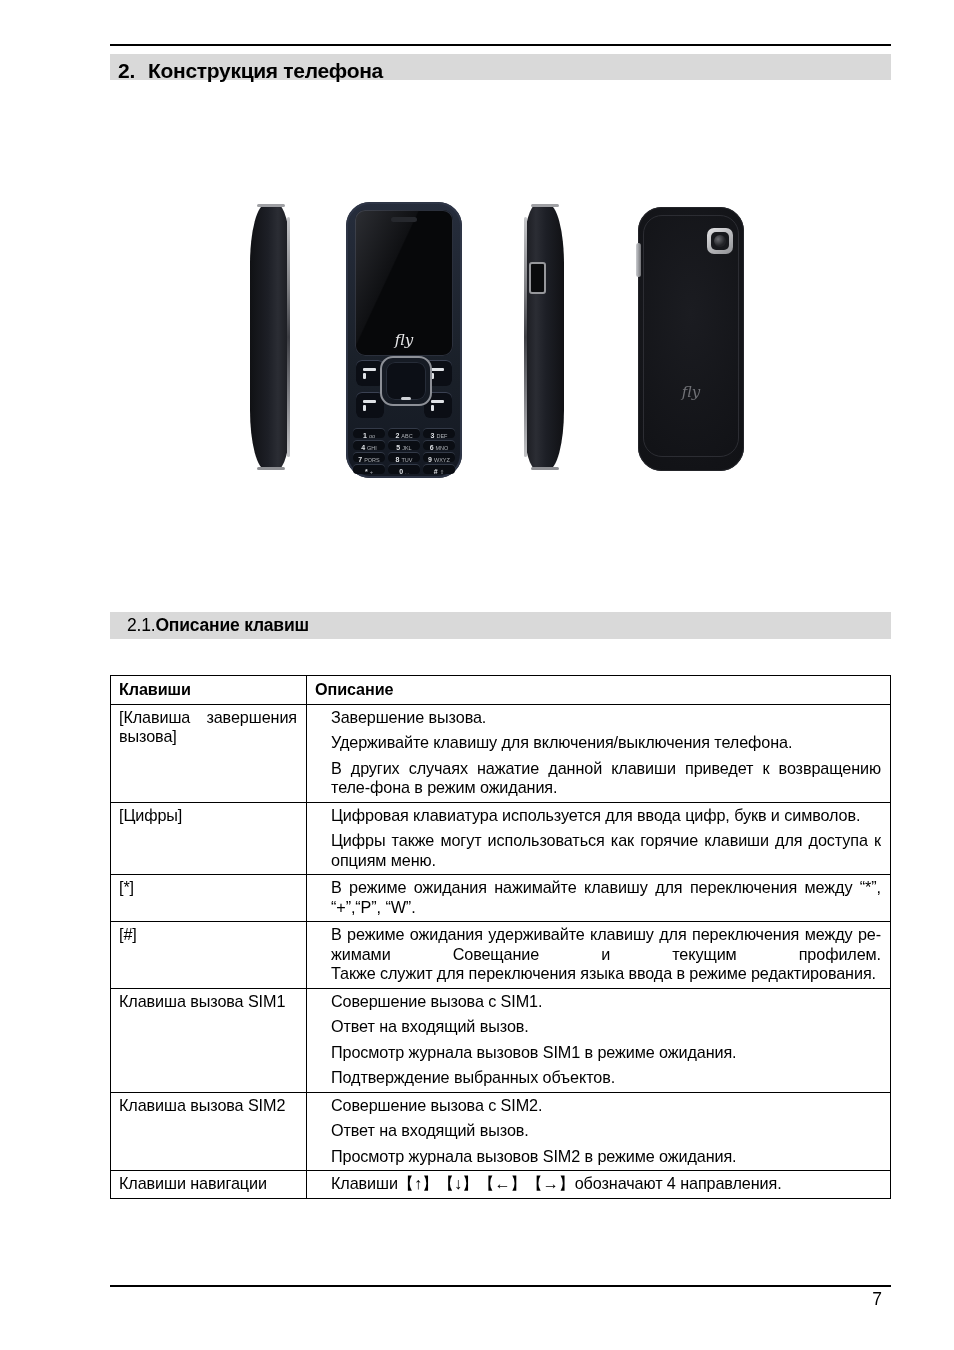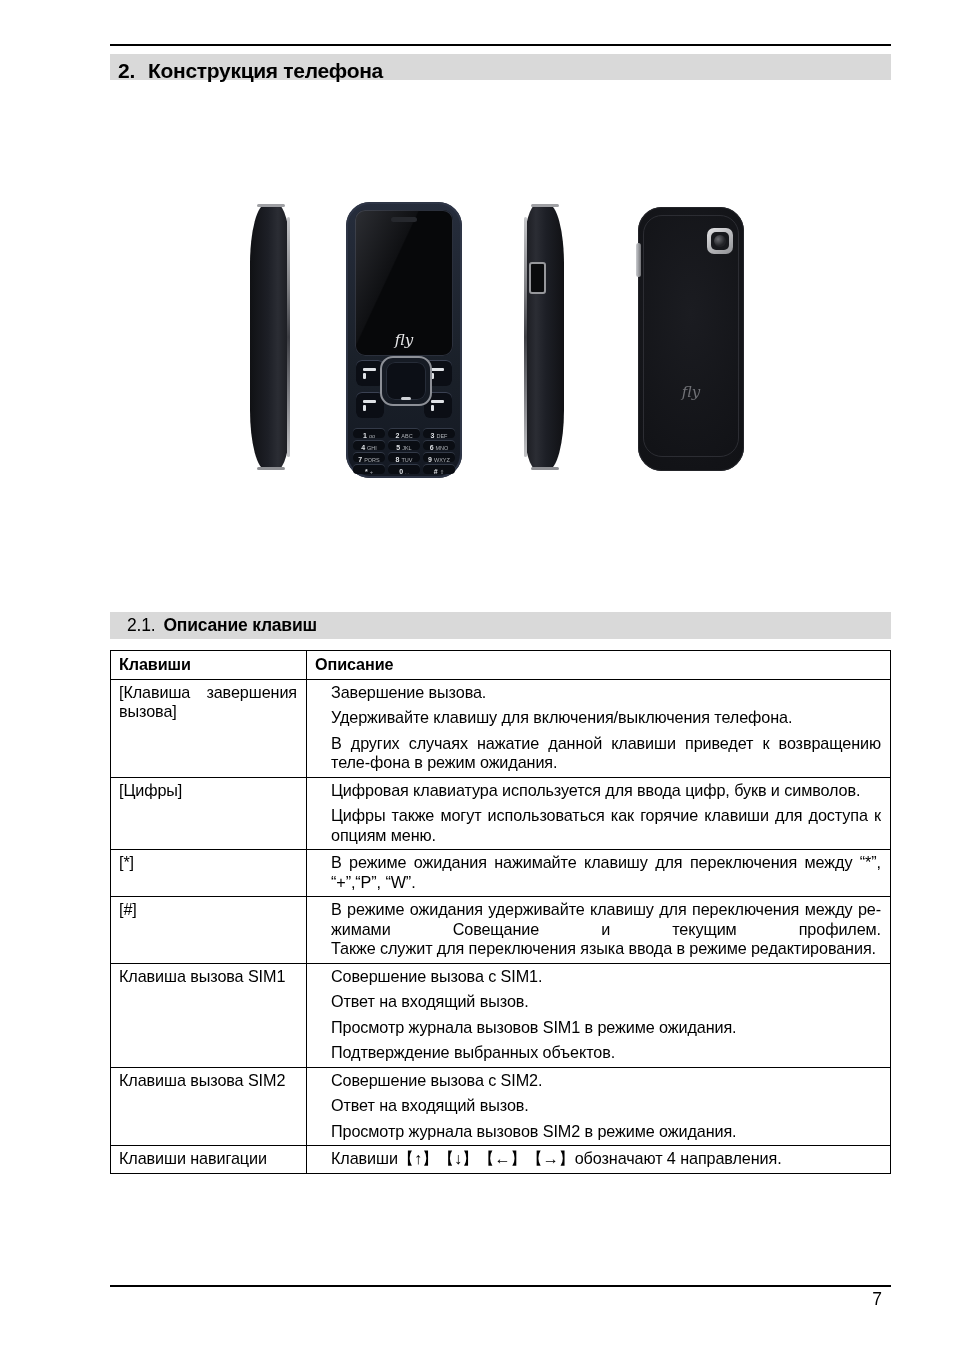--- a/index.html
+++ b/index.html
@@ -9,21 +9,21 @@
     overflow:hidden;
   }
   
   .top-rule { position:absolute; left:110px; top:44px; width:781px; border-top:2px solid #000; }
   
   .h1bar { position:absolute; left:110px; top:54px; width:781px; height:26px; background:#d9d9d9; }
   .h1bar .h1num { display:inline-block; font-size:21px; font-weight:bold; line-height:34px; padding-left:8px; width:30px; letter-spacing:-0.3px; }
   .h1bar .h1txt { font-size:21px; font-weight:bold; line-height:34px; letter-spacing:-0.3px; }
   .h2bar { position:absolute; left:110px; top:612px; width:781px; height:27px; background:#d9d9d9; }
   .h2bar .h2num { font-size:17.5px; font-weight:normal; line-height:27px; padding-left:17px; letter-spacing:-0.2px; }
-  .h2bar .h2txt { font-size:17.5px; font-weight:bold; line-height:27px; letter-spacing:-0.2px;margin-left:8px; }
+  .h2bar .h2txt { font-size:17.5px; font-weight:bold; line-height:27px; letter-spacing:-0.2px; }
 
   
   .figure { position:absolute; left:0; top:88px; width:954px; height:524px; }
   .pv { position:absolute; }
 
   
   .side-body { position:relative; width:100%; height:100%;
     background:linear-gradient(90deg,#101114 0%,#1d1f26 45%,#2b2d34 70%,#191a1f 100%);
     border-radius:16px 13px 13px 16px / 60px 48px 48px 60px; }
   .side-body.flip { background:linear-gradient(270deg,#101114 0%,#1d1f26 45%,#2b2d34 70%,#191a1f 100%);
@@ -78,21 +78,21 @@
     background:linear-gradient(145deg,#e2e2e4,#8f9094); }
   .camera .lens { position:absolute; left:4px; right:4px; top:4px; bottom:4px; background:#18191d; border-radius:5px; }
   .camera .lens::after { content:""; position:absolute; left:3px; right:3px; top:3px; bottom:3px; border-radius:50%;
     background:radial-gradient(circle at 35% 35%,#6a6b70,#222327 60%); }
   .side-btn { position:absolute; left:-2px; top:36px; width:5px; height:34px; border-radius:3px;
     background:linear-gradient(90deg,#caccd0,#6f7074); }
   .fly-back { position:absolute; top:176px; width:100%; text-align:center; color:#707176;
     font-family:"DejaVu Serif",serif; font-style:italic; font-size:15px; }
 
   
-  table.keys-table { position:absolute; left:110px; top:650px; width:781px; border-collapse:collapse; table-layout:fixed; }
+  table.keys-table { position:absolute; left:110px; top:675px; width:781px; border-collapse:collapse; table-layout:fixed; }
   .keys-table th, .keys-table td { border:1.5px solid #000; vertical-align:top;
     padding:3px 9px 4px 8px; font-size:16.2px; line-height:19.5px; letter-spacing:-0.1px; }
   .keys-table th { text-align:left; font-weight:bold; padding-top:4px; padding-bottom:4px; }
   .keys-table col.c1 { width:196px; }
   .keys-table td.key { font-weight:normal; text-align:justify; }
   .keys-table td.desc p { margin:0 0 6px 16px; text-align:justify; }
   .keys-table td.desc p:last-child { margin-bottom:0; }
   .keys-table td.desc p.tight { margin-bottom:0; }
   .keys-table td.desc p.stretch { text-align-last:justify; }
 

